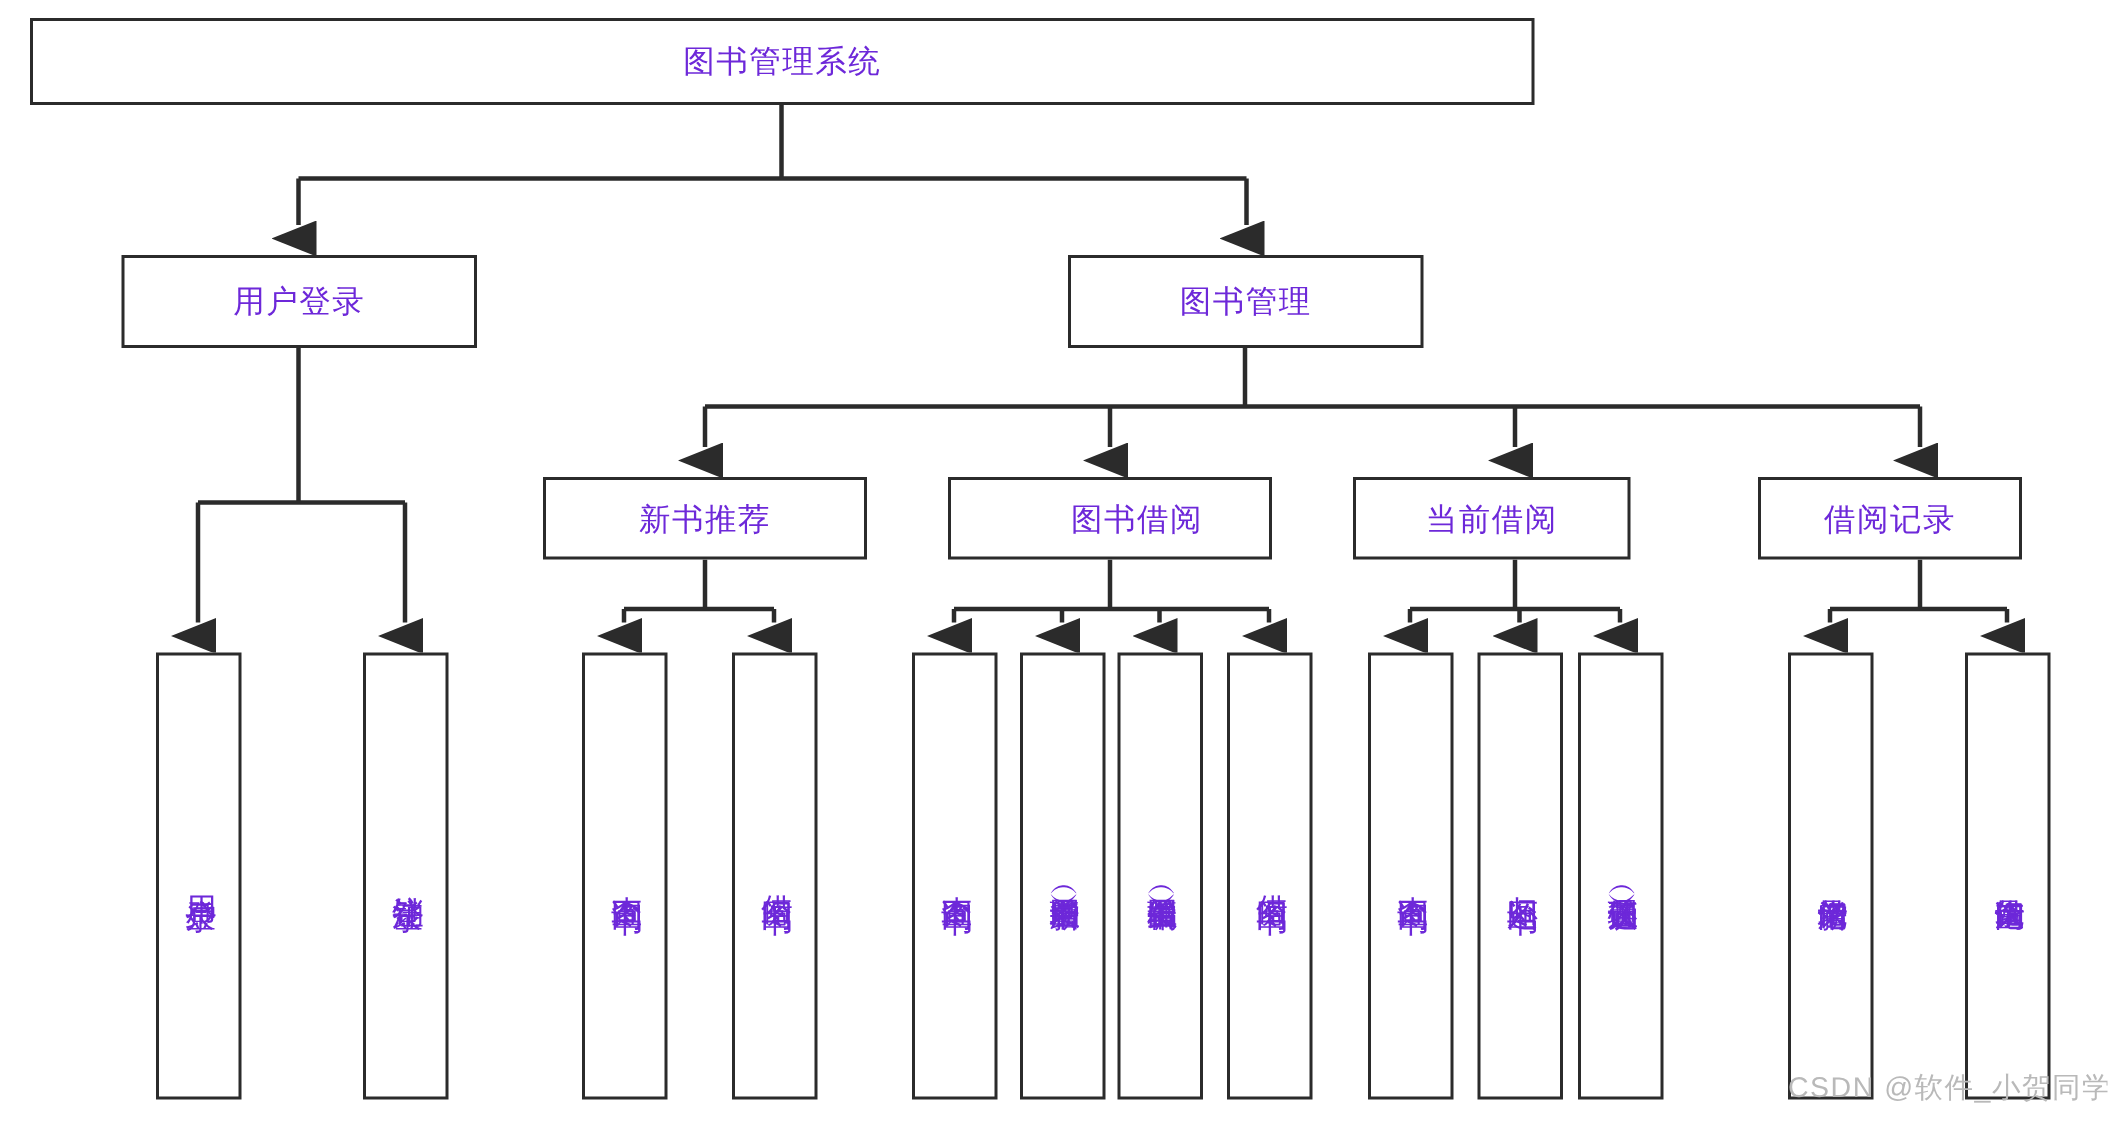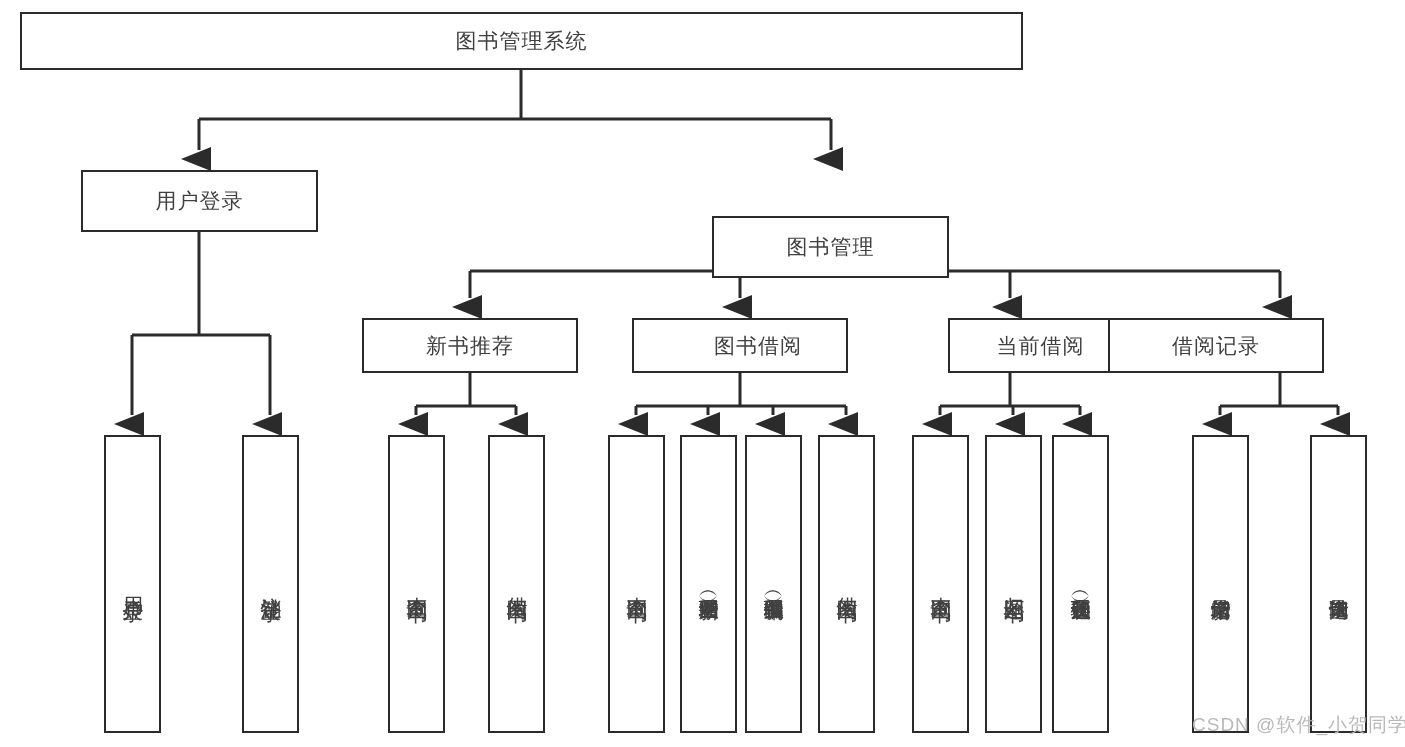--- a/index.html
+++ b/index.html
@@ -6,21 +6,21 @@
   body{
     width:1405px;height:747px;background:#ffffff;
     font-family:"Liberation Sans","DejaVu Sans",sans-serif;
     overflow:hidden;position:relative;
   }
   #canvas{position:absolute;left:0;top:0;width:1405px;height:747px;}
   .node{
     position:absolute;box-sizing:border-box;
     border:2.5px solid #2b2b2b;background:#ffffff;
     display:flex;align-items:center;justify-content:center;
-    color:#404040;
+    color:#6d28d9;
   }
   .node.h{font-size:21px;letter-spacing:1px;}
   .leaf{
     writing-mode:vertical-rl;text-orientation:upright;
     font-size:21px;line-height:1.28;letter-spacing:2px;
     padding:6px 0;justify-content:center;align-items:center;
     white-space:nowrap;
   }
   .leaf.tight{font-size:20px;letter-spacing:0px;line-height:1.18;}
   svg.links{position:absolute;left:0;top:0;width:1405px;height:747px;pointer-events:none;}
@@ -80,26 +80,26 @@
       <path d="M1280,373 L1280,406"></path>
       <path d="M1220,406 L1338,406"></path>
       <path d="M1220,406 L1220,415" marker-end="url(#arrow)"></path>
       <path d="M1338,406 L1338,415" marker-end="url(#arrow)"></path>
     </g>
   </svg>
 
   <div class="node h" style="left:20px;top:12px;width:1003px;height:58px;">图书管理系统</div>
 
   <div class="node h" style="left:81px;top:170px;width:237px;height:62px;">用户登录</div>
-  <div class="node h" style="left:712px;top:170px;width:237px;height:62px;margin-top:46px;">图书管理</div>
+  <div class="node h" style="left:712px;top:170px;width:237px;height:62px;">图书管理</div>
 
   <div class="node h" style="left:362px;top:318px;width:216px;height:55px;text-align:center;">新书推荐</div>
   <div class="node h" style="left:632px;top:318px;width:216px;height:55px;padding-left:36px;">图书借阅</div>
-  <div class="node h" style="left:948px;top:318px;width:185px;height:55px;">当前借阅</div>
-  <div class="node h" style="left:1108px;top:318px;width:216px;height:55px;">借阅记录</div>
+  <div class="node h" style="left:902px;top:318px;width:185px;height:55px;">当前借阅</div>
+  <div class="node h" style="left:1172px;top:318px;width:176px;height:55px;">借阅记录</div>
 
   <div class="node leaf" style="left:104px;top:435px;width:57px;height:298px;">用户登录</div>
   <div class="node leaf" style="left:242px;top:435px;width:57px;height:298px;">注销登录</div>
   <div class="node leaf" style="left:388px;top:435px;width:57px;height:298px;">查询图书</div>
   <div class="node leaf" style="left:488px;top:435px;width:57px;height:298px;">借阅图书</div>
   <div class="node leaf" style="left:608px;top:435px;width:57px;height:298px;">查询图书</div>
   <div class="node leaf tight" style="left:680px;top:435px;width:57px;height:298px;">新增图书（管理员）</div>
   <div class="node leaf tight" style="left:745px;top:435px;width:57px;height:298px;">编辑图书（管理员）</div>
   <div class="node leaf" style="left:818px;top:435px;width:57px;height:298px;">借阅图书</div>
   <div class="node leaf" style="left:912px;top:435px;width:57px;height:298px;">查询图书</div>

